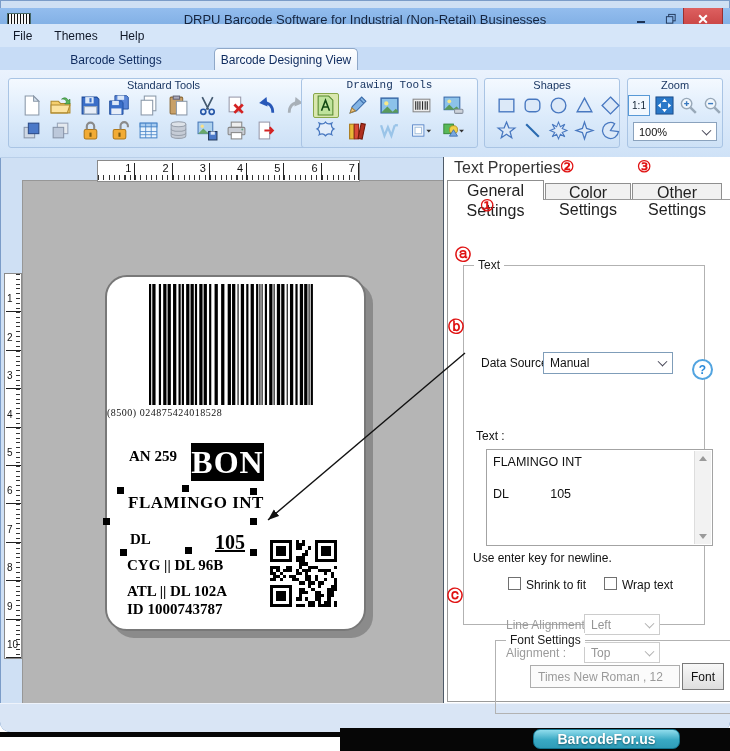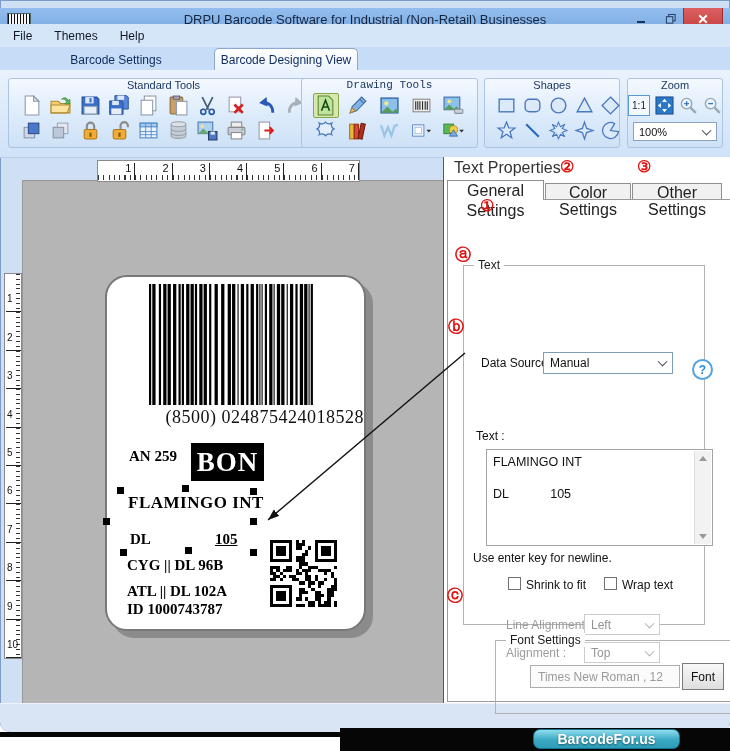--- a/index.html
+++ b/index.html
@@ -71,29 +71,29 @@
   .rv-cell::after{content:'';position:absolute;left:1px;right:0;bottom:0;height:1px;background:#222;}
   .rv-cell::before{content:'';position:absolute;right:1px;top:0;bottom:0;width:4px;
            background:repeating-linear-gradient(180deg,#333 0 1px,transparent 1px 4.8px);}
   #canvas{position:absolute;left:22px;top:180px;width:421px;height:523px;background:#b5b5b5;
           border-top:1px solid #979797;border-left:1px solid #979797;box-sizing:border-box;}
 
   
   #design-label{position:absolute;left:105px;top:275px;width:257px;height:352px;background:#fff;
           border:2px solid #787878;border-radius:22px;box-shadow:7px 7px 0 #8b8b8b;z-index:8;}
   #barcode-bars{position:absolute;left:42px;top:7px;width:165px;height:121px;}
-  #barcode-value{position:absolute;left:0;top:130px;width:100%;text-align:right;
-          font-family:"Liberation Serif",serif;font-size:18px;color:#111;letter-spacing:.5px;}
+  #barcode-value{position:absolute;left:0;top:130px;width:100%;text-align:left;
+          font-family:"Liberation Serif",serif;font-size:10px;color:#111;letter-spacing:.5px;}
   .lbl-serif{font-family:"Liberation Serif",serif;font-weight:bold;color:#000;position:absolute;white-space:nowrap;}
   #txt-an{left:22px;top:171px;font-size:15px;}
-  #txt-bon{left:84px;top:166px;width:73px;height:38px;background:#000;color:#fff;font-size:27px;
+  #txt-bon{left:84px;top:166px;width:73px;height:38px;background:#000;color:#fff;font-size:32px;
            display:flex;align-items:center;justify-content:center;letter-spacing:1px;}
   #txt-company{left:21px;top:216px;font-size:17px;letter-spacing:.5px;}
   #txt-dl{left:23px;top:254px;font-size:15px;}
-  #txt-dlnum{left:108px;top:254px;font-size:15px;text-decoration:underline;}
+  #txt-dlnum{left:108px;top:254px;font-size:20px;text-decoration:underline;}
   #txt-cyg{left:20px;top:280px;font-size:15px;}
   #txt-atl{left:20px;top:306px;font-size:15px;}
   #txt-id{left:20px;top:324px;font-size:15px;}
   #qr-code{position:absolute;left:163px;top:263px;width:67px;height:67px;}
   .handle{position:absolute;width:7px;height:7px;background:#000;z-index:20;}
 
   
   #panel{position:absolute;left:443px;top:157px;width:287px;height:546px;background:#fff;
          border-left:1px solid #4e5a68;box-sizing:border-box;z-index:10;}
   #panel-title{position:absolute;left:10px;top:2px;font-size:16px;color:#333;}

